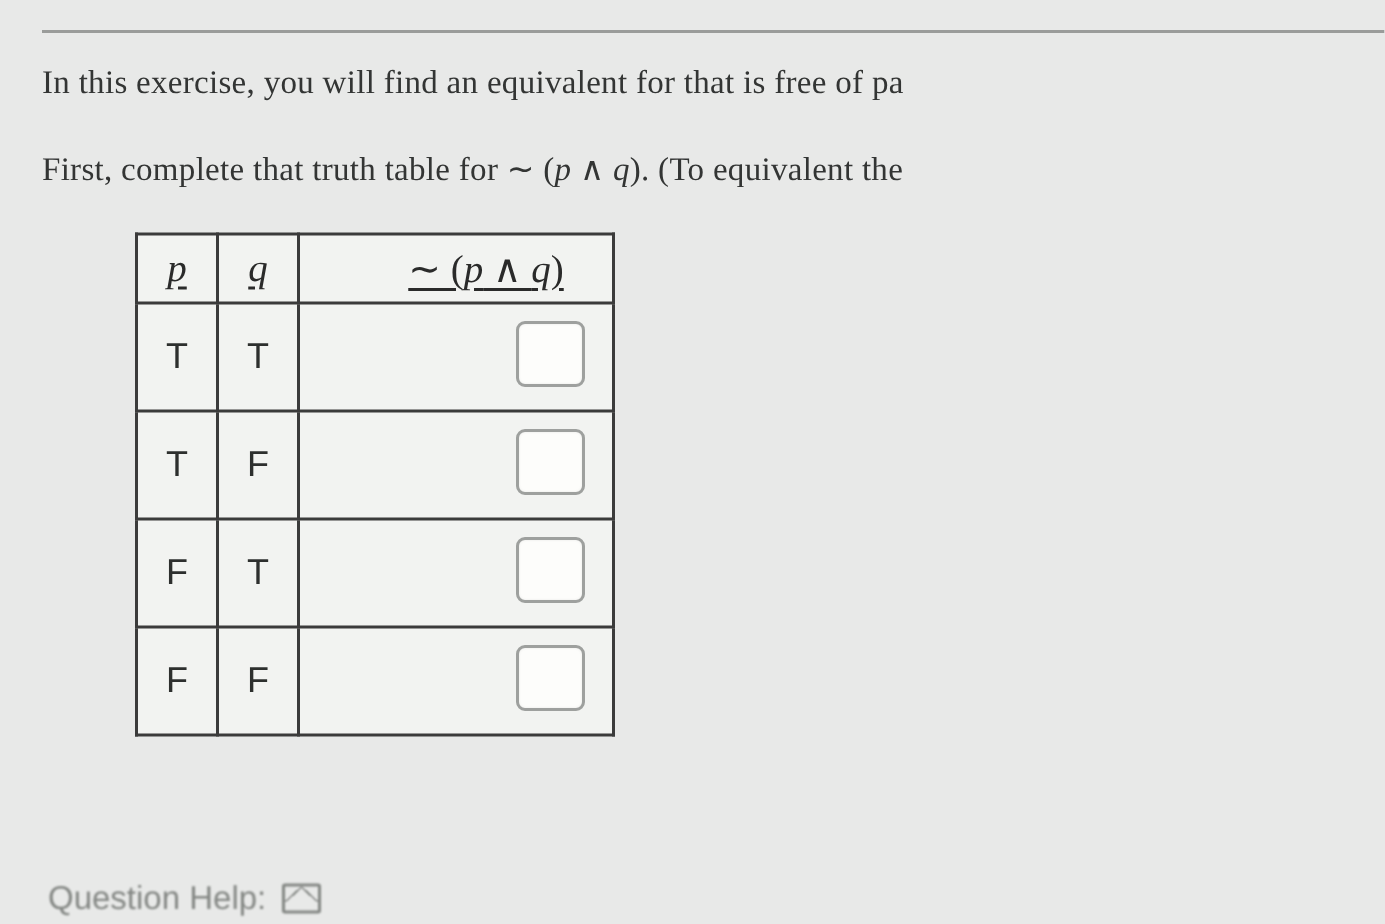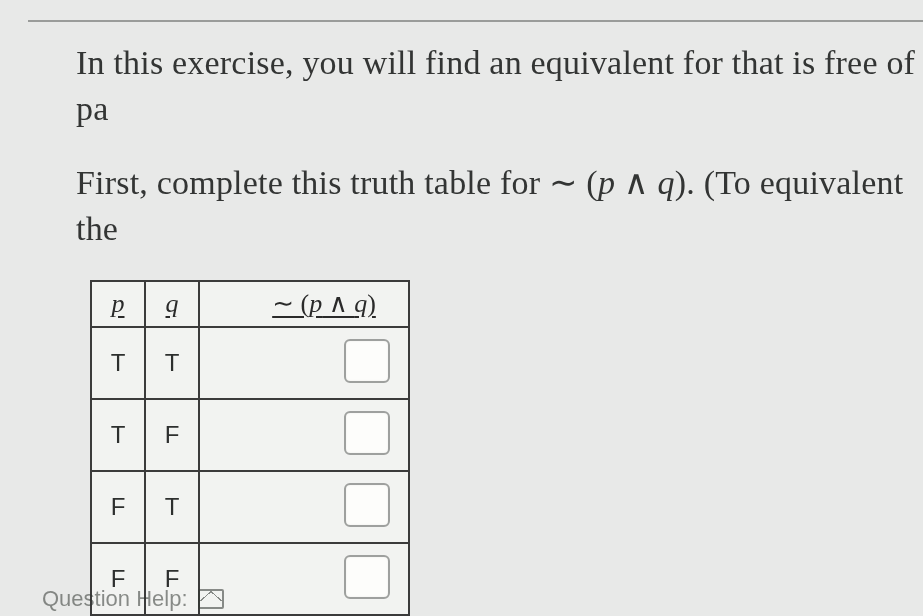--- a/index.html
+++ b/index.html
@@ -15,26 +15,25 @@
     background: #e8e9e8;
     color: #2a2a2a;
     padding: 20px 0 0 28px;
   }
   .rule {
     border-top: 2px solid #9a9c9a;
     margin: 0 0 18px 0;
     width: 100%;
   }
   .para {
-    font-size: 34px;
+    font-size: 22px;
     line-height: 1.35;
     margin-bottom: 28px;
     color: #333534;
     letter-spacing: 0.2px;
-    margin-left: 48px;
   }
   .expr {
     font-family: 'Cambria Math', 'STIXGeneral', 'Times New Roman', serif;
     font-style: italic;
   }
   .op { font-style: normal; }
   .table-wrap {
     margin-left: 62px;
     margin-top: 6px;
   }
@@ -82,21 +81,21 @@
     width: 46px;
     height: 44px;
     border: 2px solid #9ea09e;
     border-radius: 6px;
     background: #fdfdfb;
     box-shadow: inset 0 0 2px rgba(0,0,0,0.08);
   }
   .footer {
     position: absolute;
     bottom: 4px;
-    left: 42px;
+    left: 32px;
     display: flex;
     align-items: center;
     gap: 10px;
     font-family: Arial, Helvetica, sans-serif;
     font-size: 22px;
     color: #313631;
     opacity: 0.55;
     filter: blur(0.6px);
     margin-top: 45px;
   }
@@ -121,21 +120,21 @@
 </head>
 <body>
 
 <div class="rule"></div>
 
 <div class="para">
   <span>In this exercise, you will find an equivalent for that is free of pa</span>
 </div>
 
 <div class="para">
-  <span>First, complete this truth table for </span><span class="expr"><span class="op">∼</span> <span class="op">(</span><span>p</span><span class="op"> ∧ </span><span>q</span><span class="op">)</span></span><span>. (To equivalent the</span><br>
+  <span>First, complete that truth table for </span><span class="expr"><span class="op">∼</span> <span class="op">(</span><span>p</span><span class="op"> ∧ </span><span>q</span><span class="op">)</span></span><span>. (To equivalent the</span><br>
 </div>
 
 <div class="table-wrap">
   <table>
     <thead>
       <tr>
         <th>p</th>
         <th>q</th>
         <th class="wide">
           <span class="op">∼ (</span><span class="v">p</span><span class="op"> ∧ </span><span class="v">q</span><span class="op">)</span>

